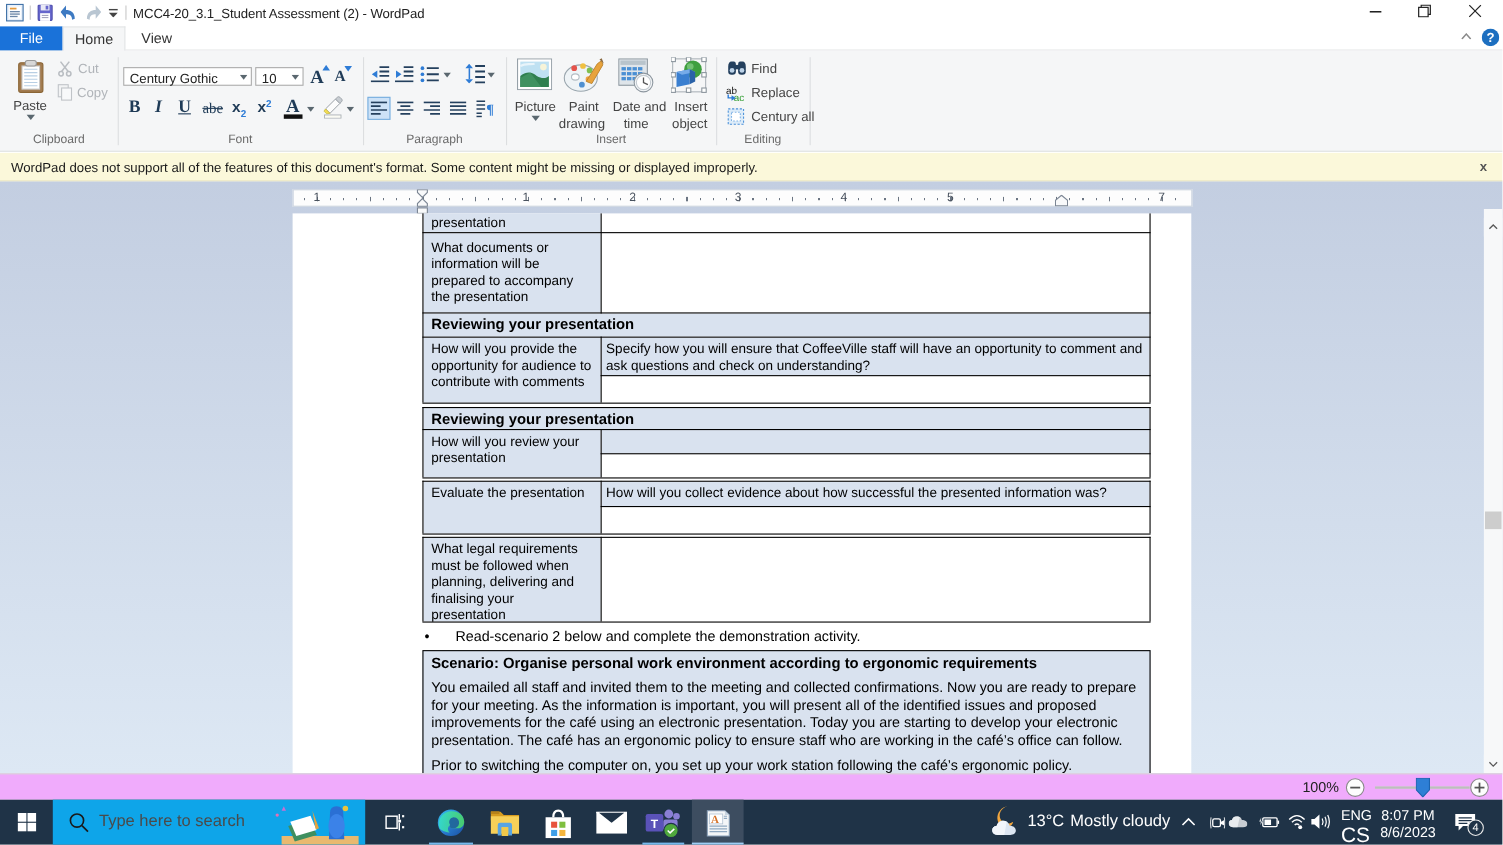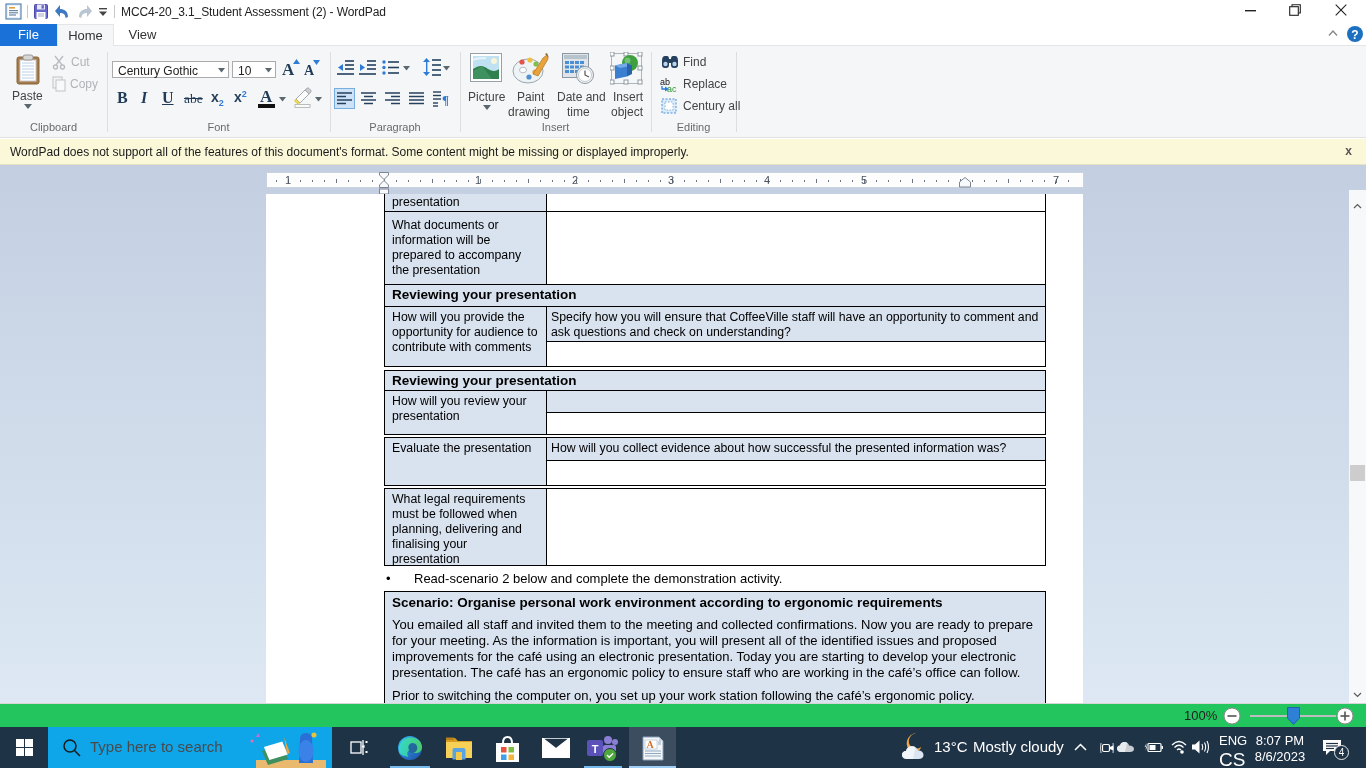--- a/index.html
+++ b/index.html
@@ -43,21 +43,21 @@
   .vb { width:1px; background:#000; }
   .hb { left:118px; width:662px; height:1px; background:#000; }
   .dtxt { font-size:12.3px; line-height:15px; color:#000; }
   .dhdr { font-size:13.5px; font-weight:bold; color:#000; }
   .dpar { font-size:13px; line-height:16px; color:#000; }
   #vscroll { position:absolute; left:1349px; top:25px; width:17px; height:513px; background:#f7f8f9; }
   .sarrow { position:absolute; left:0; width:17px; height:17px; background:#f7f8f9; }
   .sthumb { position:absolute; left:1px; top:275px; width:15px; height:16px; background:#cdcdcd; }
 
   
-  #statusbar { position:absolute; left:0; top:703px; width:1366px; height:24px; background:#22c55e; border-top:1px solid #d6d6d6; }
+  #statusbar { position:absolute; left:0; top:703px; width:1366px; height:24px; background:#f0abfc; border-top:1px solid #d6d6d6; }
 
   
   #taskbar { position:absolute; left:0; top:727px; width:1366px; height:41px; background:#1f3347; }
   #searchbox { position:absolute; left:48px; top:0px; width:284px; height:41px; background:#0ea5e9; }
 </style>
 </head>
 <body>
 <div id="app">
 
   <div id="titlebar">

